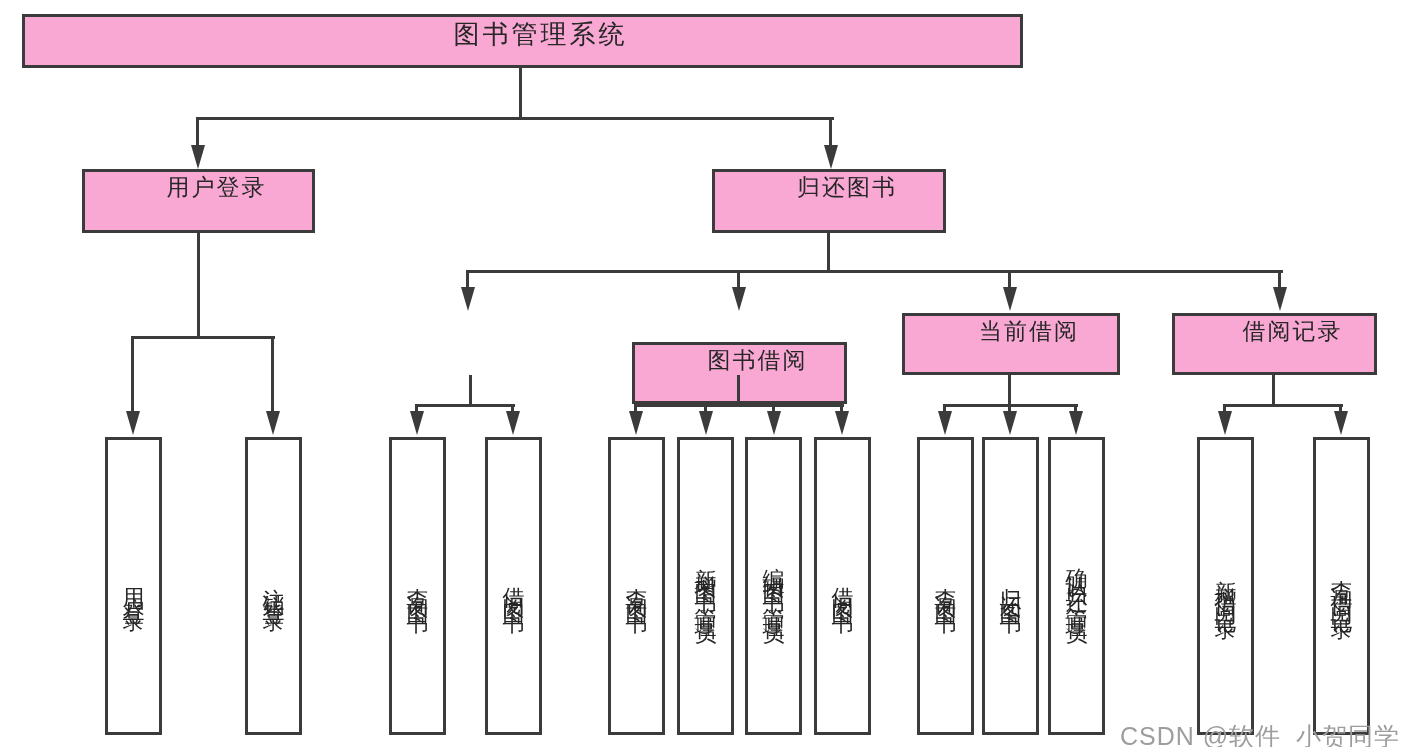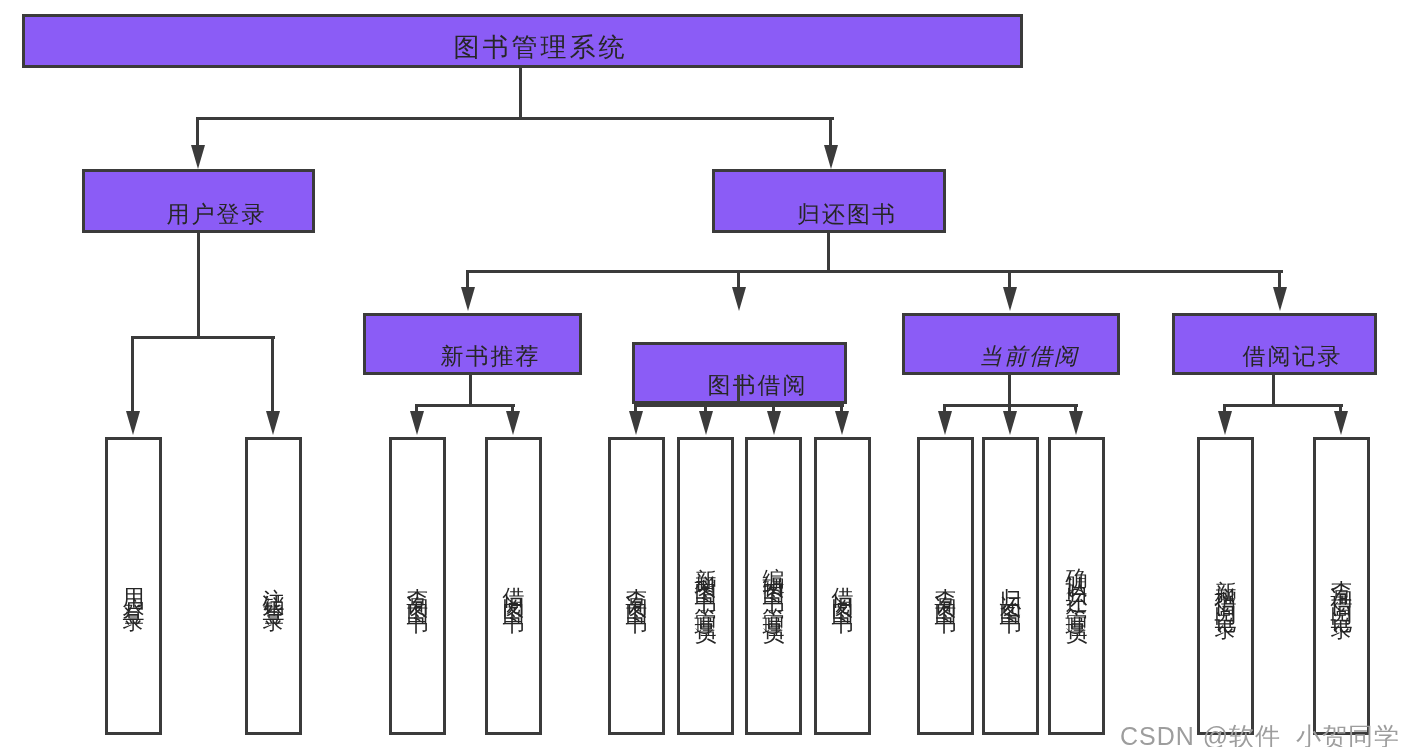--- a/index.html
+++ b/index.html
@@ -2,22 +2,22 @@
 <html><head>
 <meta charset="utf-8">
 <style>
   html,body{margin:0;padding:0;background:#ffffff;}
   #stage{
     position:relative;width:1405px;height:747px;background:#ffffff;overflow:hidden;
     font-family:"Liberation Sans","DejaVu Sans",sans-serif;color:#262626;
   }
   
   .node{
-    position:absolute;border:3px solid #3b3b3b;background:#8b5cf6;
-    display:flex;align-items:flex-end;justify-content:center;box-sizing:border-box;padding-left:36px;
+    position:absolute;border:3px solid #3b3b3b;background:#f9a8d4;
+    display:flex;align-items:flex-start;justify-content:center;box-sizing:border-box;padding-left:36px;
   }
   .node .lbl{font-size:23px;letter-spacing:2px;white-space:nowrap;}
   #root-box .lbl{font-size:26px;letter-spacing:3px;}
   .leaf{
     position:absolute;top:437px;width:57px;height:298px;border:3px solid #3b3b3b;
     background:#ffffff;display:flex;align-items:center;justify-content:center;box-sizing:border-box;
   }
   .leaf .vlbl{
     writing-mode:vertical-rl;text-orientation:mixed;
     font-size:22px;letter-spacing:8px;line-height:1.1;white-space:nowrap;
@@ -65,27 +65,24 @@
   <div class="drop" style="left:126px;top:336px;height:99px;"></div>
   <div class="drop" style="left:266px;top:336px;height:99px;"></div>
 
   <div class="vline" style="left:827px;top:233px;height:39px;"></div>
   <div class="hline" style="left:466px;top:270px;width:817px;"></div>
   <div class="drop" style="left:461px;top:270px;height:41px;"></div>
   <div class="drop" style="left:732px;top:270px;height:41px;"></div>
   <div class="drop" style="left:1003px;top:270px;height:41px;"></div>
   <div class="drop" style="left:1273px;top:270px;height:41px;"></div>
 
-  <div class="node" style="left:363px;top:313px;width:219px;height:62px;">
-    <span class="lbl">新书推荐</span>
-  </div>
   <div class="node" style="left:632px;top:313px;width:215px;height:62px;margin-top:29px;">
     <span class="lbl">图书借阅</span>
   </div>
-  <div class="node" style="left:902px;top:313px;width:218px;height:62px;font-style:italic;">
+  <div class="node" style="left:902px;top:313px;width:218px;height:62px;">
     <span class="lbl">当前借阅</span>
   </div>
   <div class="node" style="left:1172px;top:313px;width:205px;height:62px;">
     <span class="lbl">借阅记录</span>
   </div>
 
   <div class="vline" style="left:469px;top:375px;height:31px;"></div>
   <div class="hline" style="left:416px;top:404px;width:99px;"></div>
   <div class="drop" style="left:410px;top:404px;height:31px;"></div>
   <div class="drop" style="left:506px;top:404px;height:31px;"></div>

